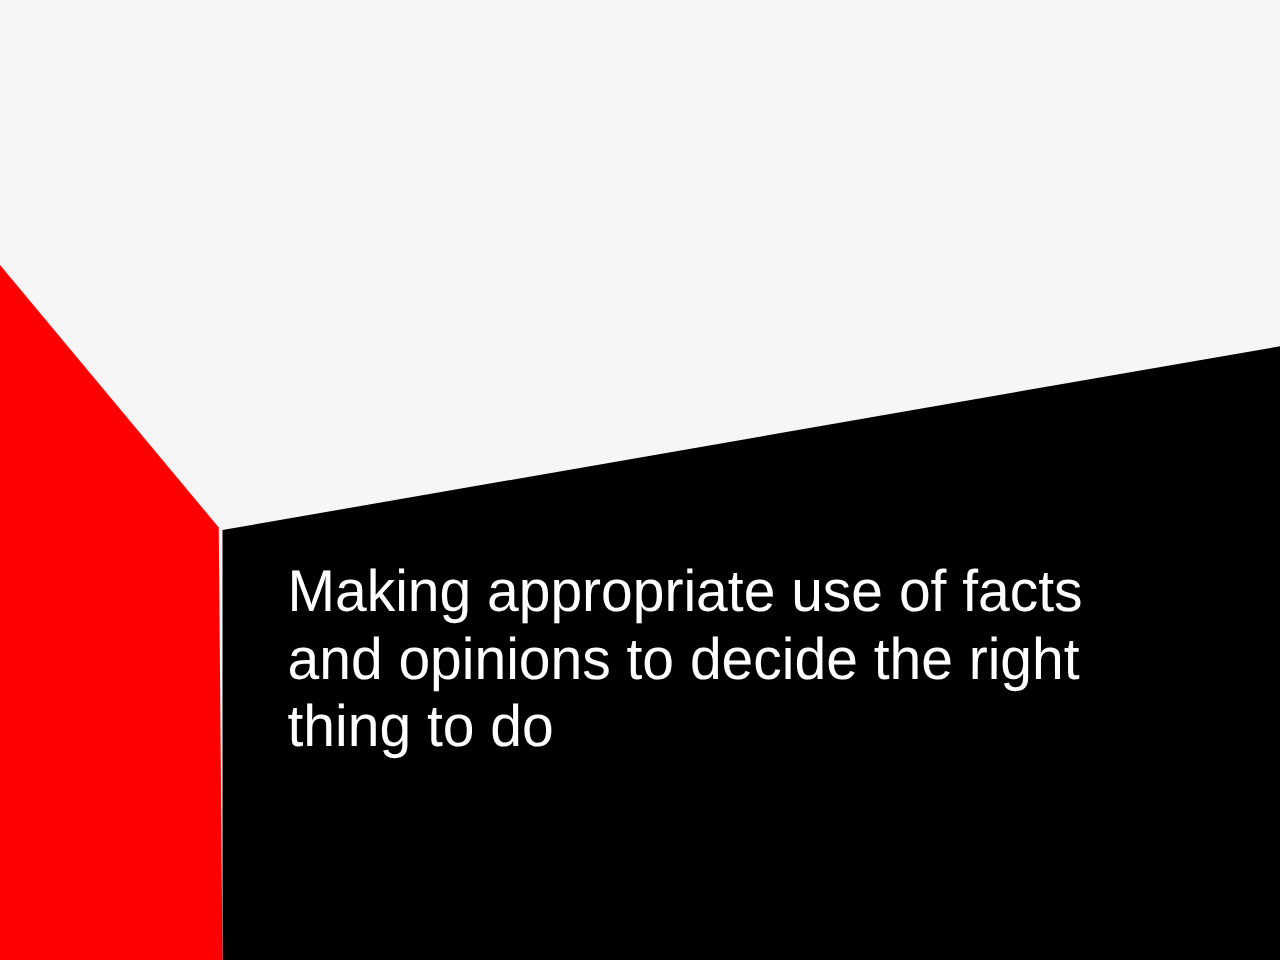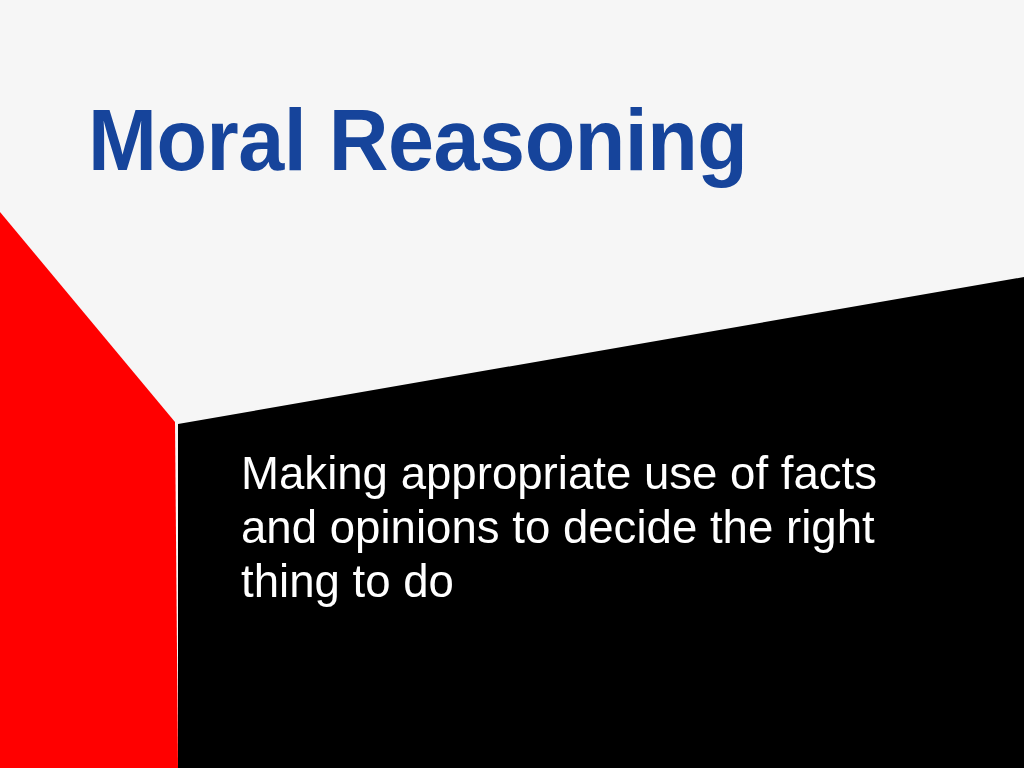--- a/index.html
+++ b/index.html
@@ -47,21 +47,21 @@
     letter-spacing: -0.5px;
     color: #16449b;
     transform: scaleX(0.94);
     transform-origin: left center;
     white-space: nowrap;
   }
 
   
   .body-block {
     position: absolute;
-    left: 241px;
+    left: 230px;
     top: 446px;
     width: 650px;
   }
   .slide-body {
     margin: 0;
     font-family: "Liberation Sans Narrow", "Liberation Sans", sans-serif;
     font-size: 47px;
     font-weight: normal;
     line-height: 54px;
     color: #ffffff;
@@ -77,23 +77,20 @@
 </head>
 <body>
 
 <div class="slide" style="background: rgb(246, 246, 246);">
 
   <svg class="shape-layer" viewBox="0 0 1024 768" width="1024" height="768" xmlns="http://www.w3.org/2000/svg" shape-rendering="geometricPrecision">
     <polygon id="black-panel-shape" fill="#000000" points="178,424 1024,277 1024,768 178,768"></polygon>
     <polygon id="red-wedge-shape" fill="#ff0000" points="0,212 175,422 178,768 0,768"></polygon>
   </svg>
 
-  <div class="title-block">
-    <h1 class="slide-title" style="color: rgb(22, 68, 155);">Moral Reasoning</h1>
-  </div>
 
   <div class="body-block">
     <p class="slide-body" style="color: rgb(255, 255, 255);">
       <span class="body-line">Making appropriate use of facts</span>
       <span class="body-line">and opinions to decide the right</span>
       <span class="body-line">thing to do</span>
     </p>
   </div>
 
 </div>

